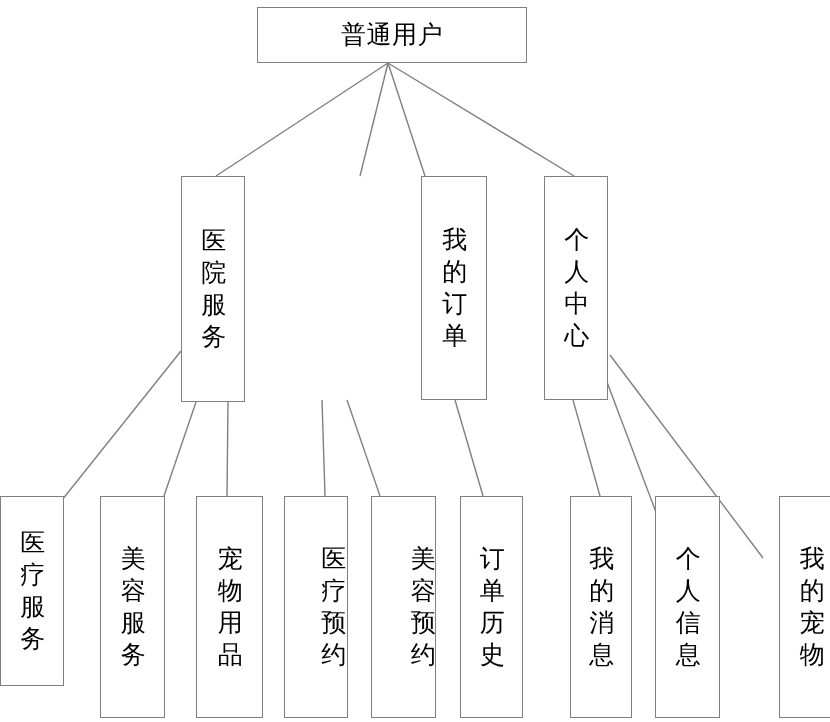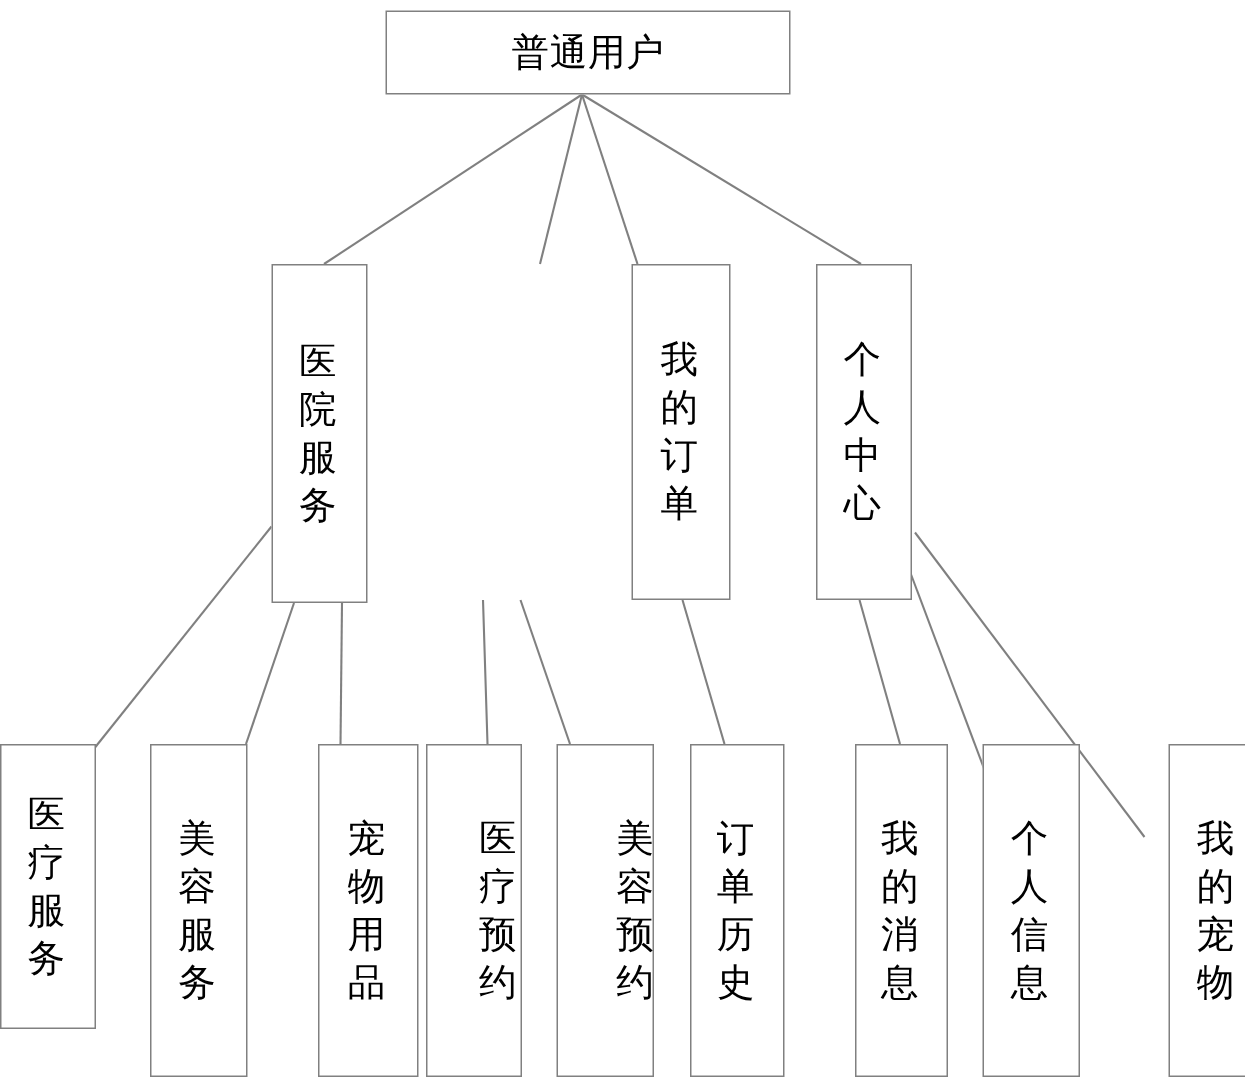--- a/index.html
+++ b/index.html
@@ -32,21 +32,21 @@
     background: #ffffff;
     display: flex;
     align-items: center;
     justify-content: center;
     z-index: 2;
   }
   .node-label {
     font-size: 25px;
     line-height: 1.28;
     color: #000000;
-    text-align: left;
+    text-align: right;
     letter-spacing: 0.5px;
     white-space: pre-line;
   }
   .node.root .node-label {
     white-space: nowrap;
   }
   .node.vertical .node-label {
     writing-mode: horizontal-tb;
     width: 1.1em;
     word-break: break-all;
@@ -92,21 +92,21 @@
   </div>
 
   <div class="node vertical" style="left:0px;top:496px;width:64px;height:190px;">
     <span class="node-label">医疗服务</span>
   </div>
 
   <div class="node vertical" style="left:100px;top:496px;width:65px;height:222px;">
     <span class="node-label">美容服务</span>
   </div>
 
-  <div class="node vertical" style="left:196px;top:496px;width:67px;height:222px;margin-left:16px;">
+  <div class="node vertical" style="left:196px;top:496px;width:67px;height:222px;">
     <span class="node-label">宠物用品</span>
   </div>
 
   <div class="node vertical" style="left:284px;top:496px;width:64px;height:222px;padding-left:34px;">
     <span class="node-label">医疗预约</span>
   </div>
 
   <div class="node vertical" style="left:371px;top:496px;width:65px;height:222px;padding-left:40px;">
     <span class="node-label">美容预约</span>
   </div>

